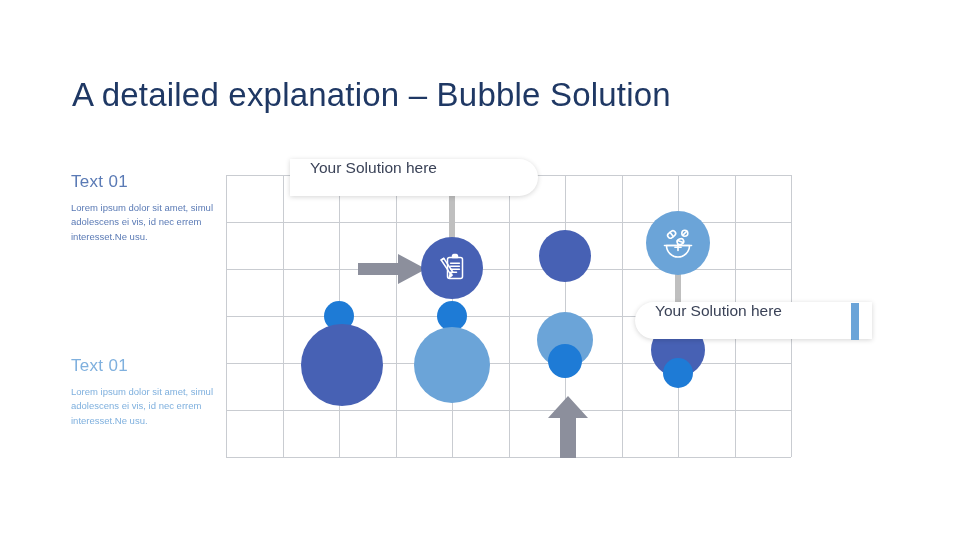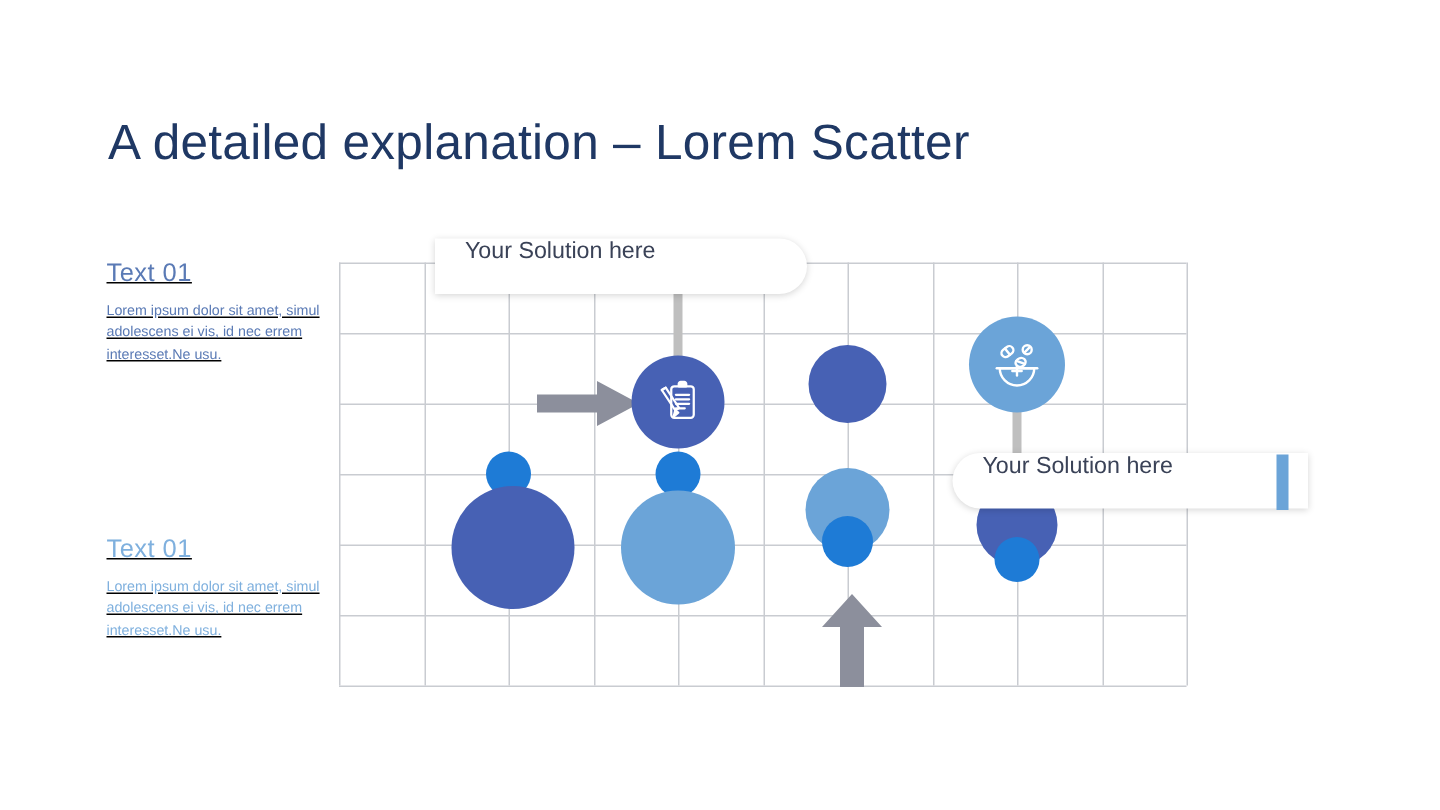--- a/index.html
+++ b/index.html
@@ -29,21 +29,20 @@
     letter-spacing: 0.2px;
     color: #1F3864;
     white-space: nowrap;
   }
 
   
   .text-block {
     position: absolute;
     left: 71px;
     width: 160px;
-    text-decoration: underline;
   }
   .text-block .tb-heading {
     font-size: 17px;
     font-weight: 400;
     letter-spacing: 0.3px;
     margin: 0 0 9px 0;
     line-height: 1.1;
   }
   .text-block .tb-body {
     font-size: 9.5px;
@@ -140,21 +139,21 @@
     width: 8px;
     height: 37px;
     background: #6BA4D8;
   }
 </style>
 </head>
 <body>
 
 <div id="slide">
 
-  <div id="slide-title">A detailed explanation – Lorem Scatter</div>
+  <div id="slide-title">A detailed explanation – Bubble Solution</div>
 
   <div class="text-block" id="text-block-1">
     <div class="tb-heading">Text 01</div>
     <div class="tb-body">Lorem ipsum dolor sit amet, simul adolescens ei vis, id nec errem interesset.Ne usu.</div>
   </div>
 
   <div class="text-block" id="text-block-2">
     <div class="tb-heading">Text 01</div>
     <div class="tb-body">Lorem ipsum dolor sit amet, simul adolescens ei vis, id nec errem interesset.Ne usu.</div>
   </div>

